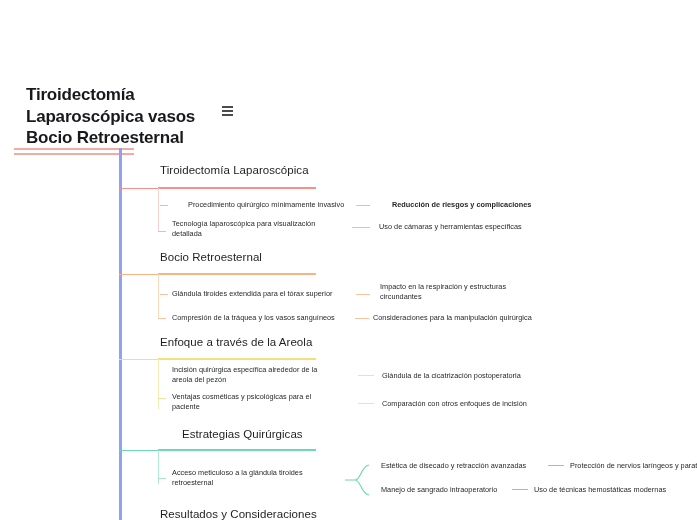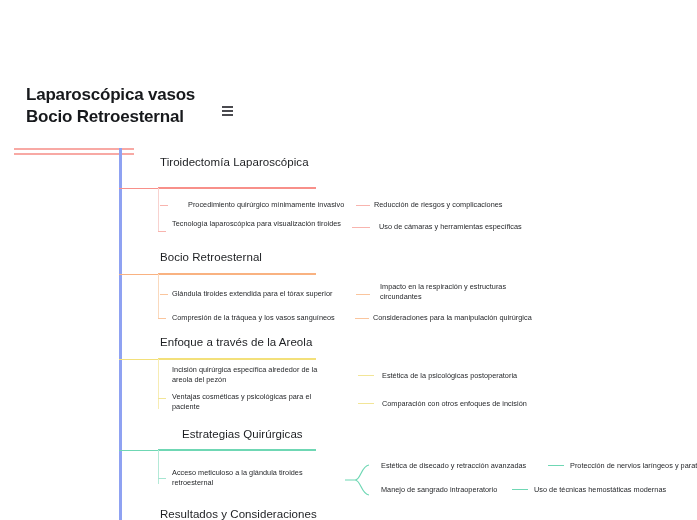--- a/index.html
+++ b/index.html
@@ -57,48 +57,49 @@
   .l3tick{position:absolute;height:1.2px;}
 
   .curve{position:absolute;}
 </style>
 </head>
 <body>
 
 <div id="canvas">
 
   <div class="title-block">
+    <div class="title-line">Tiroidectomía</div>
     <div class="title-line">Laparoscópica vasos</div>
     <div class="title-line">Bocio Retroesternal</div>
   </div>
 
   <div class="menu-icon">
     <i></i>
     <i></i>
     <i></i>
   </div>
 
   <div class="root-rule r1"></div>
   <div class="root-rule r2"></div>
 
   <div class="trunk"></div>
 
   <div class="branch">
-    <div class="bhead" style="left:160px;top:156px;">Tiroidectomía Laparoscópica</div>
+    <div class="bhead" style="left:160px;top:164px;">Tiroidectomía Laparoscópica</div>
     <div class="bconn" style="left:119px;top:188px;width:41px;background:#f8908a;"></div>
     <div class="brule" style="left:158px;top:187px;width:158px;background:#f8908a;"></div>
     <div class="bstem" style="left:158px;top:188px;height:44px;background:#f8d2cf;"></div>
 
     <div class="l2tick" style="left:160px;top:205px;background:#f8b4ae;"></div>
     <div class="l2" style="left:172px;top:200px;width:190px;padding-left:16px;">Procedimiento quirúrgico mínimamente invasivo</div>
     <div class="l3tick" style="left:356px;top:205px;width:14px;background:#f8b4ae;"></div>
-    <div class="l3" style="left:374px;top:200px;width:180px;">Reducción de riesgos y complicaciones</div>
+    <div class="l3" style="left:392px;top:200px;width:180px;font-weight:bold;">Reducción de riesgos y complicaciones</div>
 
     <div class="l2tick" style="left:158px;top:231px;background:#f8b4ae;"></div>
-    <div class="l2" style="left:172px;top:219px;width:172px;">Tecnología laparoscópica para visualización tiroides</div>
+    <div class="l2" style="left:172px;top:219px;width:172px;">Tecnología laparoscópica para visualización detallada</div>
     <div class="l3tick" style="left:352px;top:227px;width:18px;background:#f8b4ae;"></div>
     <div class="l3" style="left:379px;top:222px;width:180px;">Uso de cámaras y herramientas específicas</div>
   </div>
 
   <div class="branch">
     <div class="bhead" style="left:160px;top:251px;">Bocio Retroesternal</div>
     <div class="bconn" style="left:119px;top:274px;width:41px;background:#f9b281;"></div>
     <div class="brule" style="left:158px;top:273px;width:158px;background:#f9b281;"></div>
     <div class="bstem" style="left:158px;top:274px;height:45px;background:#fad9bd;"></div>
 
@@ -114,21 +115,21 @@
   </div>
 
   <div class="branch">
     <div class="bhead" style="left:160px;top:336px;">Enfoque a través de la Areola</div>
     <div class="bconn" style="left:119px;top:359px;width:41px;background:#f3e07a;"></div>
     <div class="brule" style="left:158px;top:358px;width:158px;background:#f3e07a;"></div>
     <div class="bstem" style="left:158px;top:359px;height:50px;background:#f7ecb3;"></div>
 
     <div class="l2" style="left:172px;top:365px;width:160px;">Incisión quirúrgica específica alrededor de la areola del pezón</div>
     <div class="l3tick" style="left:358px;top:375px;width:16px;background:#f2e597;"></div>
-    <div class="l3" style="left:382px;top:371px;width:180px;">Estética de la psicológicas postoperatoria</div>
+    <div class="l3" style="left:382px;top:371px;width:180px;">Glándula de la cicatrización postoperatoria</div>
 
     <div class="l2tick" style="left:158px;top:398px;background:#f2e597;"></div>
     <div class="l2" style="left:172px;top:392px;width:162px;">Ventajas cosméticas y psicológicas para el paciente</div>
     <div class="l3tick" style="left:358px;top:403px;width:16px;background:#f2e597;"></div>
     <div class="l3" style="left:382px;top:399px;width:180px;">Comparación con otros enfoques de incisión</div>
   </div>
 
   <div class="branch">
     <div class="bhead" style="left:160px;top:428px;padding-left:22px;">Estrategias Quirúrgicas</div>
     <div class="bconn" style="left:119px;top:450px;width:41px;background:#6fd7b4;"></div>

